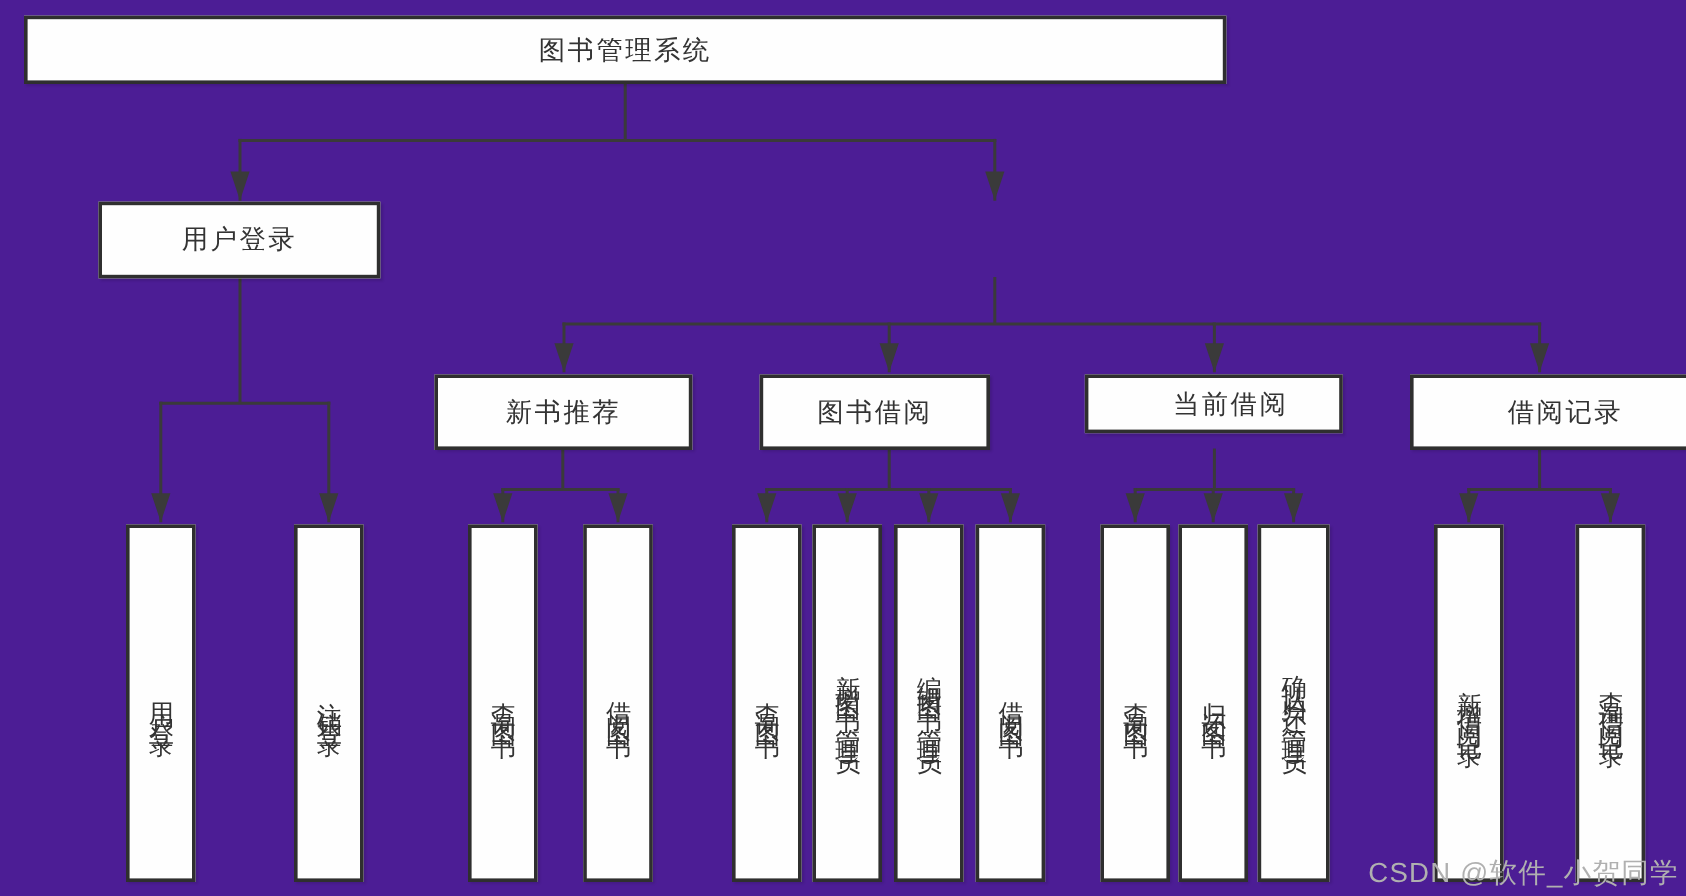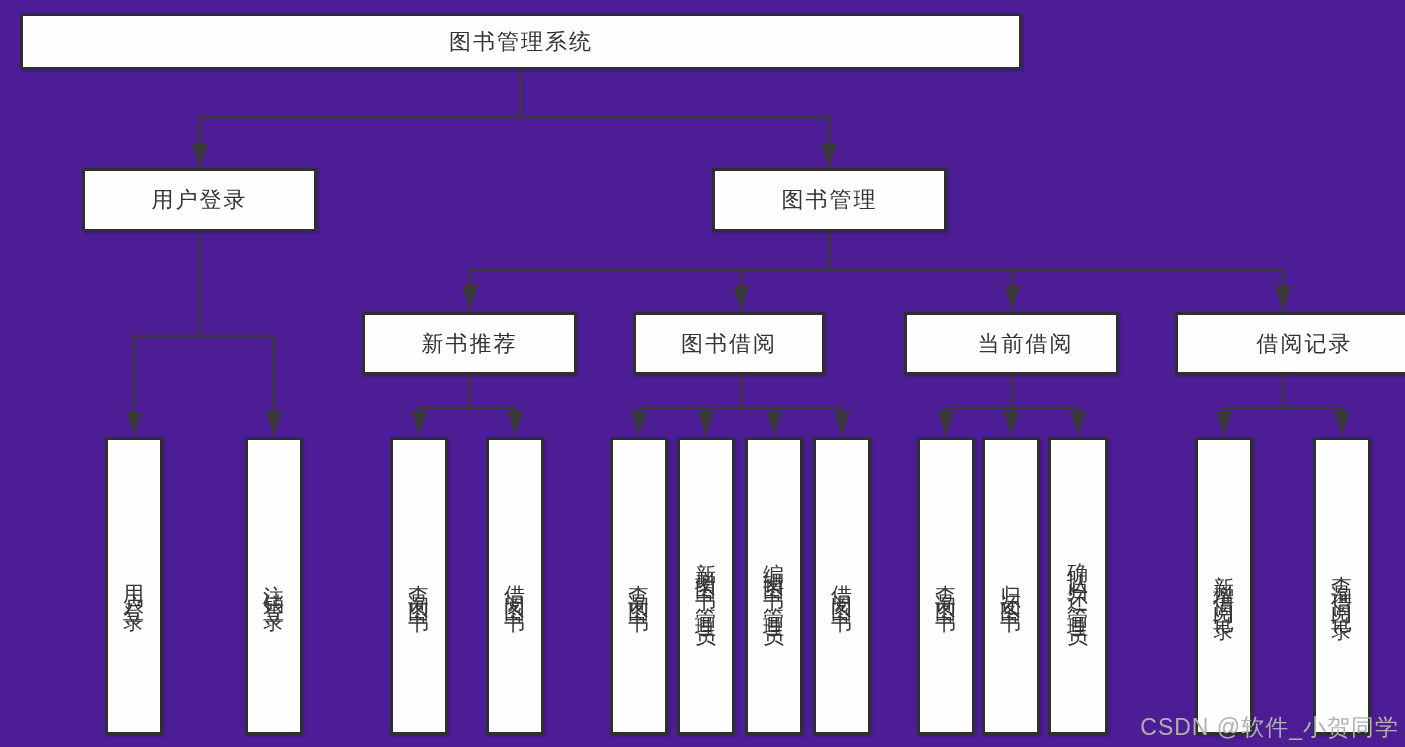--- a/index.html
+++ b/index.html
@@ -90,31 +90,28 @@
     </g>
   </svg>
 
   <div class="node hnode" style="left:20px;top:13px;width:1002px;height:57px;">
     <span>图书管理系统</span>
   </div>
 
   <div class="node hnode" style="left:82px;top:168px;width:235px;height:64px;">
     <span>用户登录</span>
   </div>
-  <div class="node hnode" style="left:712px;top:168px;width:235px;height:64px;">
-    <span>图书管理</span>
-  </div>
 
   <div class="node hnode" style="left:362px;top:312px;width:215px;height:63px;">
     <span>新书推荐</span>
   </div>
   <div class="node hnode" style="left:633px;top:312px;width:192px;height:63px;">
     <span>图书借阅</span>
   </div>
-  <div class="node hnode" style="left:904px;top:312px;width:215px;height:63px;padding-left:28px;">
+  <div class="node hnode" style="left:904px;top:312px;width:215px;height:49px;padding-left:28px;">
     <span>当前借阅</span>
   </div>
   <div class="node hnode" style="left:1175px;top:312px;width:259px;height:63px;">
     <span>借阅记录</span>
   </div>
 
   <div class="node leaf" style="left:105px;">
     <span class="vtext">用户登录</span>
   </div>
   <div class="node leaf" style="left:245px;">

